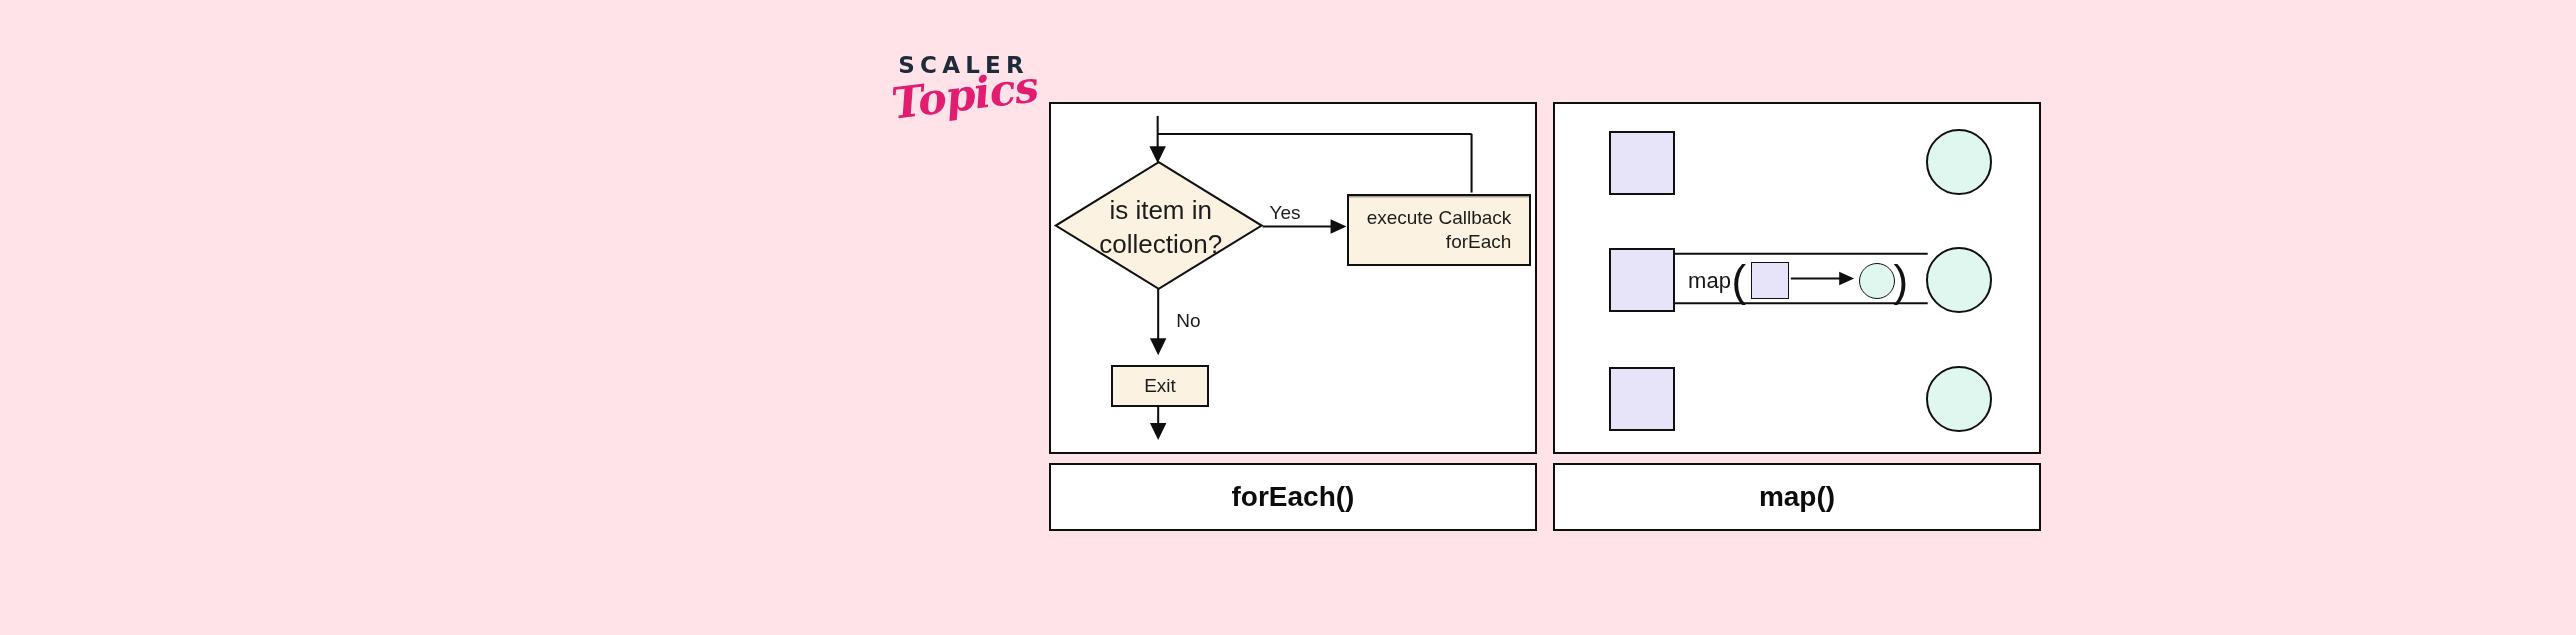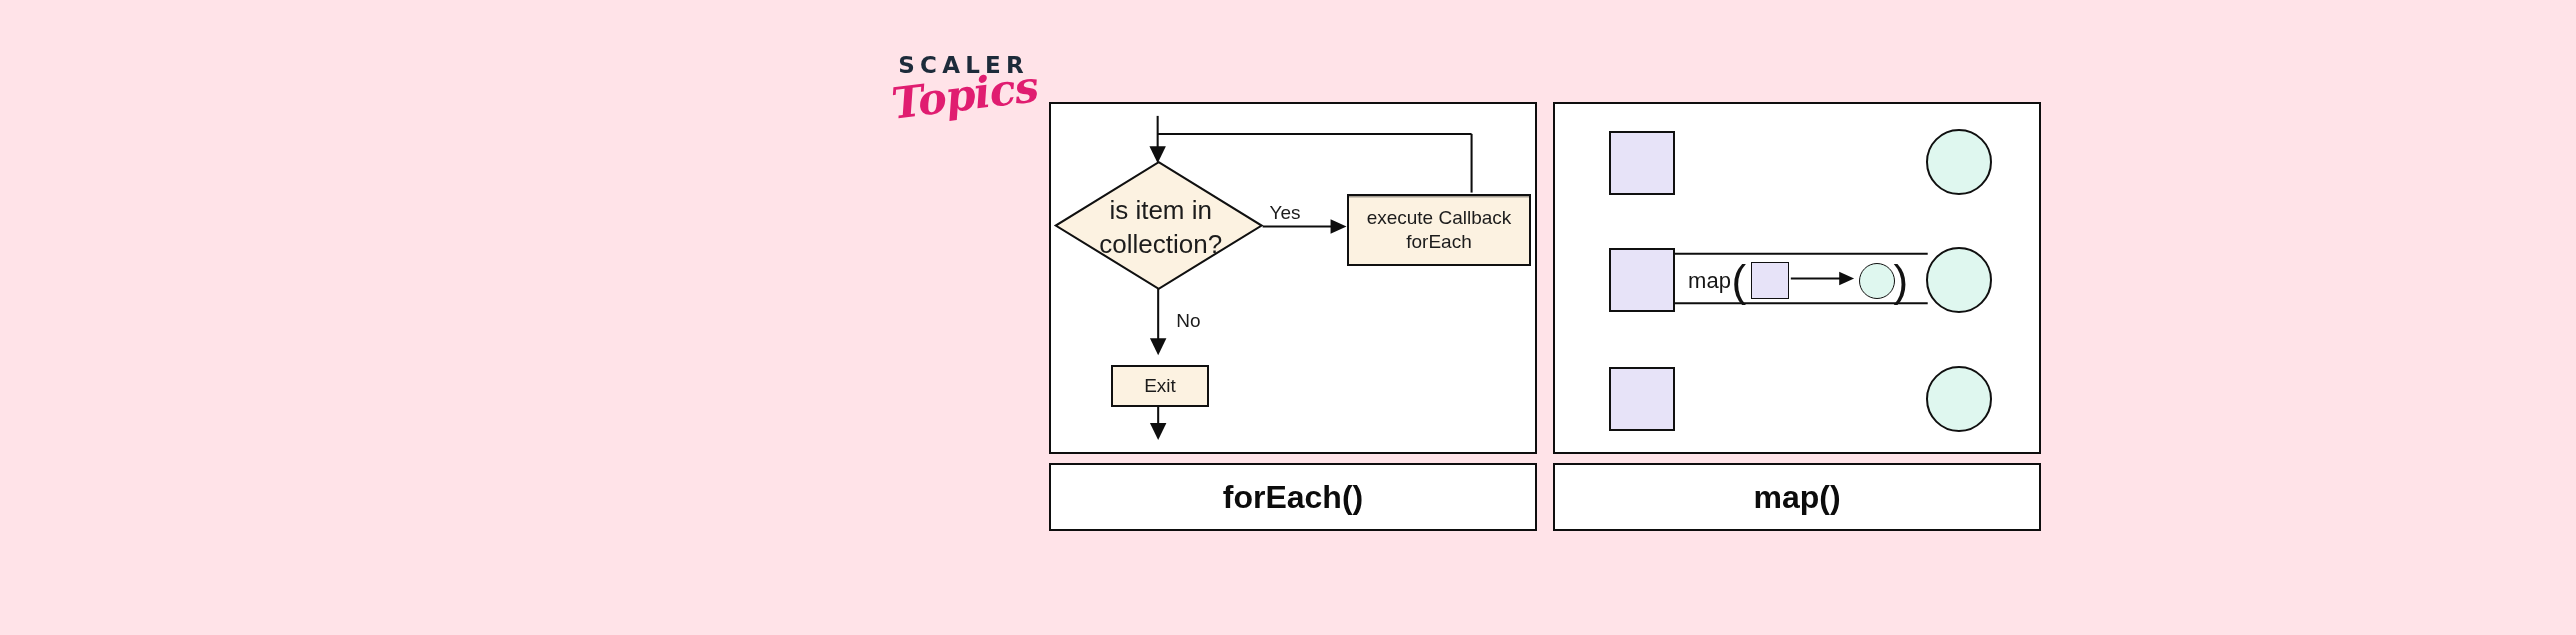--- a/index.html
+++ b/index.html
@@ -41,29 +41,29 @@
 
   .caption-box {
     position:absolute; top:463px; width:488px; height:68px;
     background:#ffffff; border:2.1px solid #0e0e0e;
     display:flex; align-items:center; justify-content:center;
   }
   .caption-left  { left:1049px; }
   .caption-right { left:1553px; }
   .caption-text {
     font-family:"Liberation Sans", sans-serif;
-    font-weight:bold; font-size:32px; color:#0c0c0c;
+    font-weight:bold; font-size:28px; color:#0c0c0c;
   }
 
   
   .node {
     position:absolute;
     background:#fcf2e1; border:2.1px solid #101010;
     display:flex; align-items:center; justify-content:center;
-    text-align:center;
+    text-align:right;
     font-size:19px; line-height:1.28; color:#1c1c1c;
   }
   .node-callback { left:296px; top:90px; width:184px; height:72px;
                    box-shadow: inset 0 1.5px 0 rgba(0,0,0,0.35); }
   .node-exit     { left:60px; top:253px; width:98px; height:42px;margin-top:8px; }
 
   .decision-text {
     position:absolute; left:6.7px; top:60px; width:206px; height:127px;
     display:flex; flex-direction:column; align-items:center; justify-content:center;
     text-align:center; font-size:26px; line-height:1.3; color:#1c1c1c;

